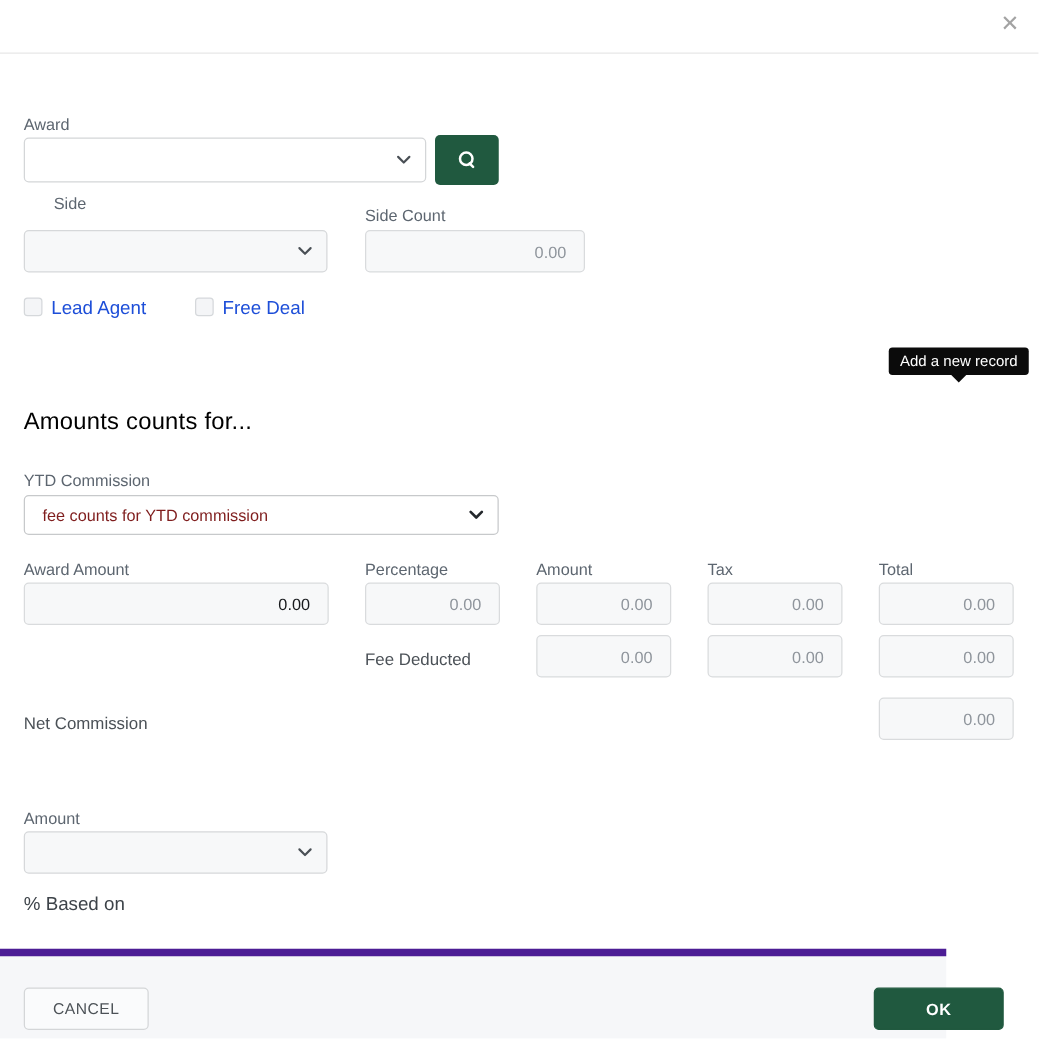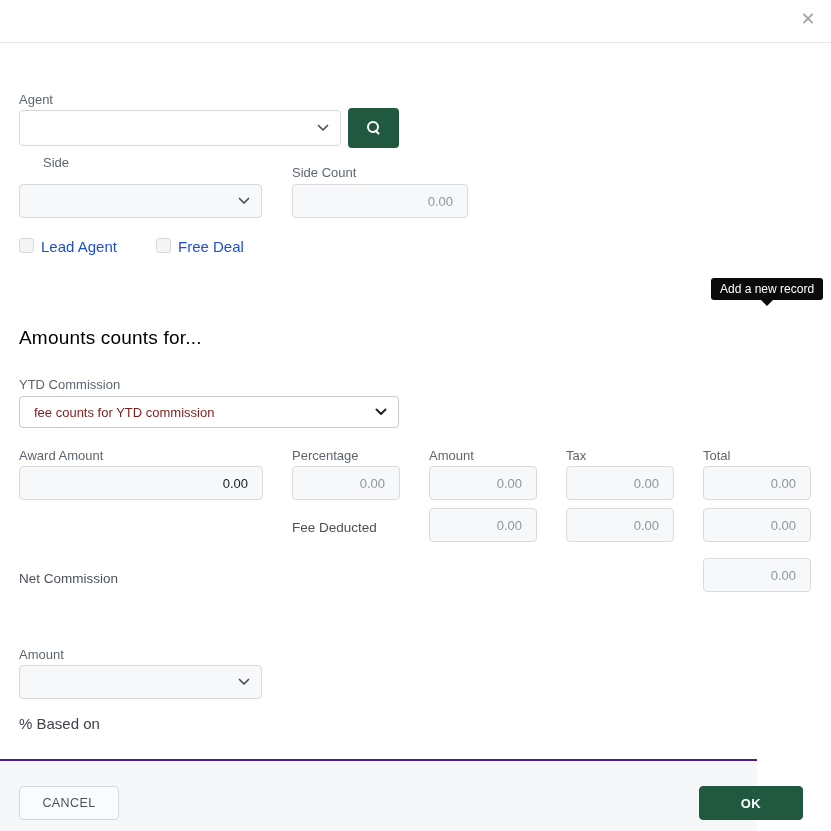--- a/index.html
+++ b/index.html
@@ -38,34 +38,34 @@
   .checkbox{position:absolute;width:15px;height:15px;border:1px solid #d5d8db;border-radius:3px;background:#f4f5f7;cursor:pointer;}
   .cb-lbl{position:absolute;font-size:15px;color:#1d4ed8;cursor:default;}
   
   .tooltip{position:absolute;left:711px;top:278px;height:22px;background:var(--tooltip-bg);color:#fff;font-size:12px;line-height:22px;padding:0 9px;border-radius:3px;white-space:nowrap;}
   .tooltip::after{content:"";position:absolute;left:50%;bottom:-6px;transform:translateX(-50%);border:6px solid transparent;border-top-color:var(--tooltip-bg);border-bottom:none;}
   
   .section-heading{position:absolute;left:19px;top:327px;font-size:19px;font-weight:300;color:#000000;letter-spacing:.2px;}
   .text-strong{position:absolute;font-size:13.5px;color:#4b5157;white-space:nowrap;}
   .pct-based{position:absolute;left:19px;top:715px;font-size:15px;color:#3d4349;}
   
-  .dlg-footer{position:absolute;left:0;top:759px;width:757px;height:72px;background:#f6f7f9;border-top:2px solid #4c1d95;}
+  .dlg-footer{position:absolute;left:0;top:759px;width:757px;height:72px;background:#f6f7f9;border-top:6px solid #4c1d95;}
   .btn-cancel{position:absolute;left:19px;top:25px;width:100px;height:34px;border:1px solid #d4d6d8;border-radius:4px;background:#fafbfc;color:#4c5257;font-family:inherit;font-size:12.5px;letter-spacing:.4px;cursor:pointer;}
   .btn-ok{position:absolute;left:699px;top:25px;width:104px;height:34px;border:1px solid var(--accent-green);border-radius:4px;background:var(--accent-green);color:#fff;font-family:inherit;font-size:13px;font-weight:bold;letter-spacing:.4px;cursor:pointer;}
 </style>
 </head>
 <body>
 
 <div class="dialog">
 
   <div class="dlg-header">
     <button class="dlg-close">✕</button>
   </div>
 
-  <span class="lbl" style="left:19px;top:92px;">Agent</span>
+  <span class="lbl" style="left:19px;top:92px;">Award</span>
   <div class="combobox">
     <input type="text" value="" style="">
     <span class="chev">
       <svg viewBox="0 0 12 8">
           <path d="M1.5 1.5 L6 6 L10.5 1.5" fill="none" stroke="currentColor" stroke-width="1.7" stroke-linecap="round" stroke-linejoin="round"></path>
         </svg>
     </span>
   </div>
   <button class="search-btn">
     <span class="search-icon"></span>

